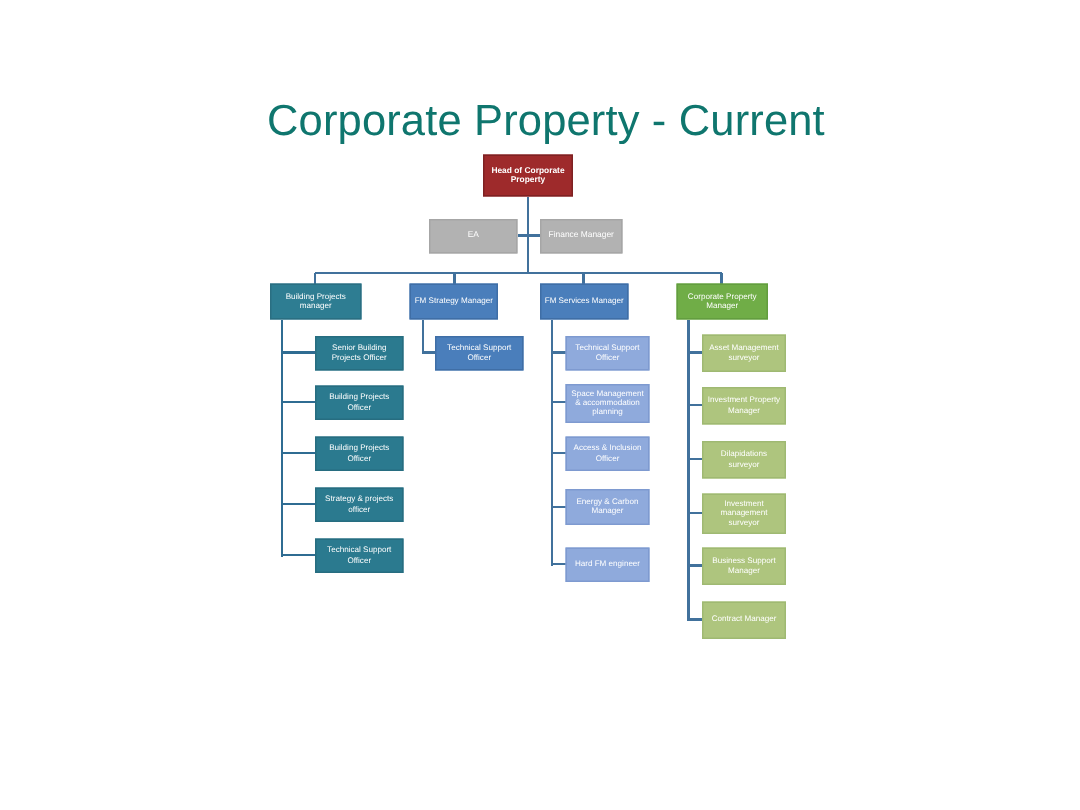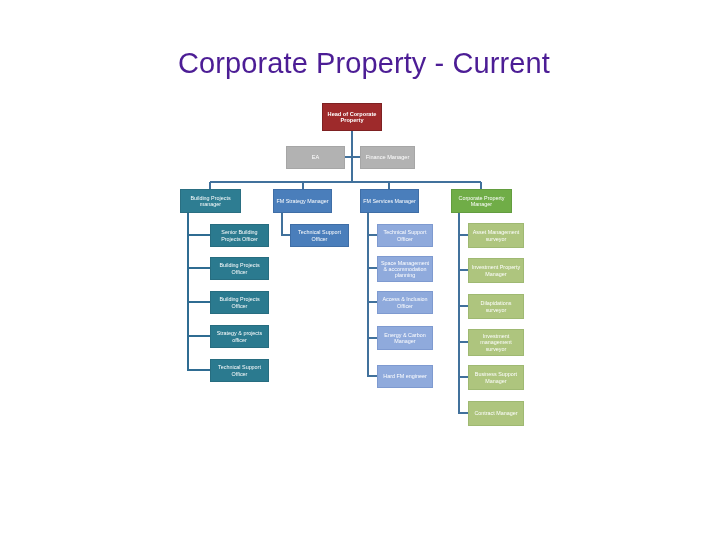--- a/index.html
+++ b/index.html
@@ -17,25 +17,25 @@
   #slide {
     position: absolute;
     left: 0; top: 0;
     width: 720px;
     height: 540px;
     background: #ffffff;
   }
   #title {
     position: absolute;
     left: 178px;
-    top: 46px;
+    top: 64px;
     width: 480px;
     font-size: 29px;
     line-height: 34px;
-    color: #4c1d95;
+    color: #0f766e;
     font-family: "Liberation Sans", sans-serif;
     letter-spacing: 0.1px;
     white-space: nowrap;
   }
   #chart {
     position: absolute;
     left: 0;
     top: 0;
     width: 720px;
     height: 540px;

